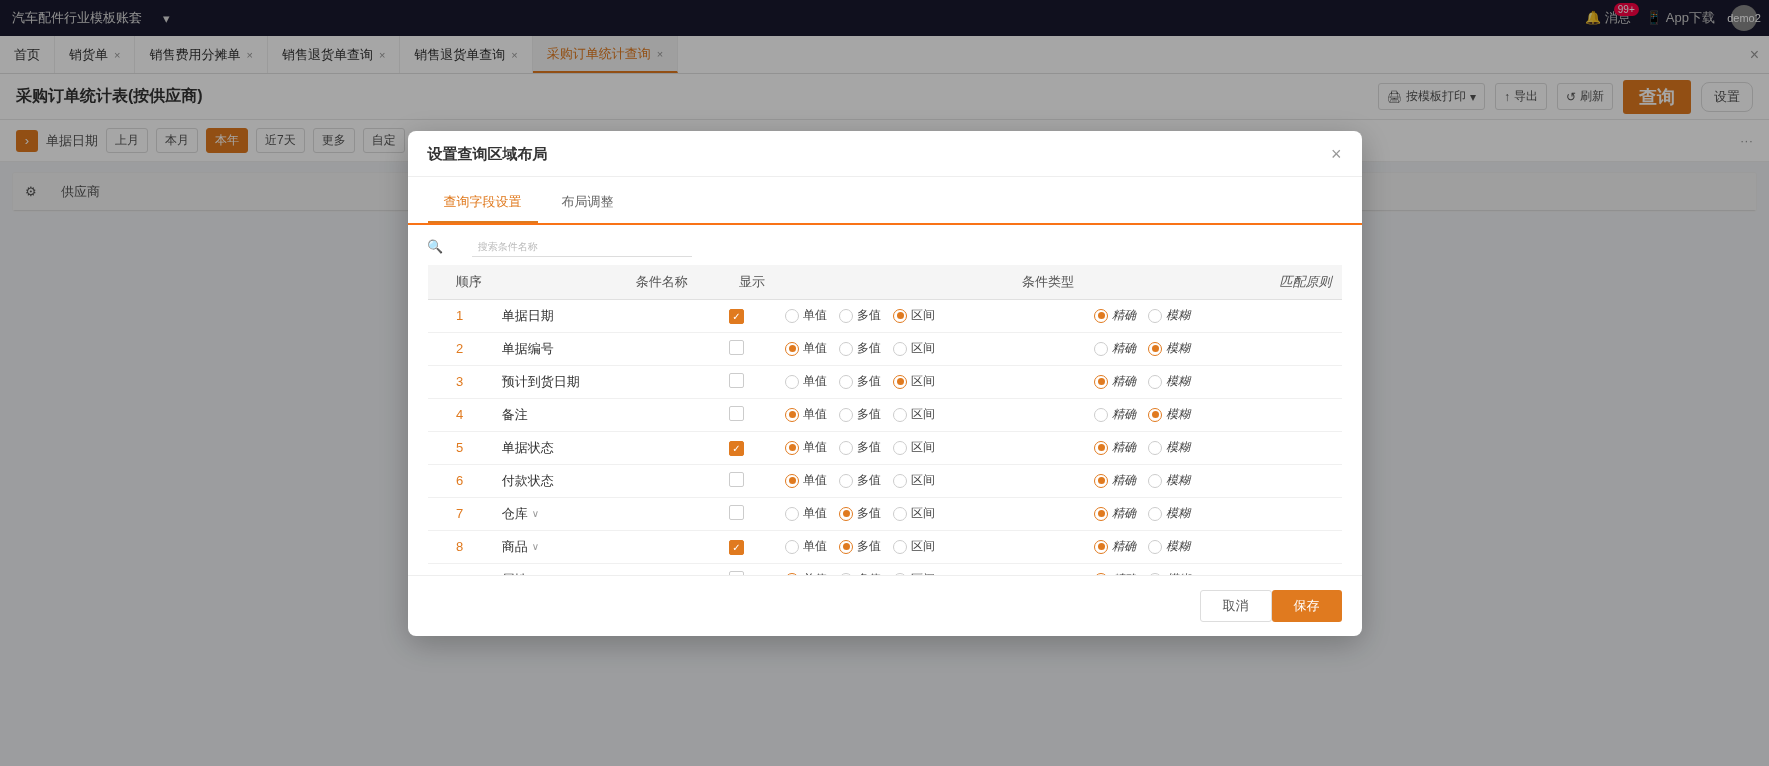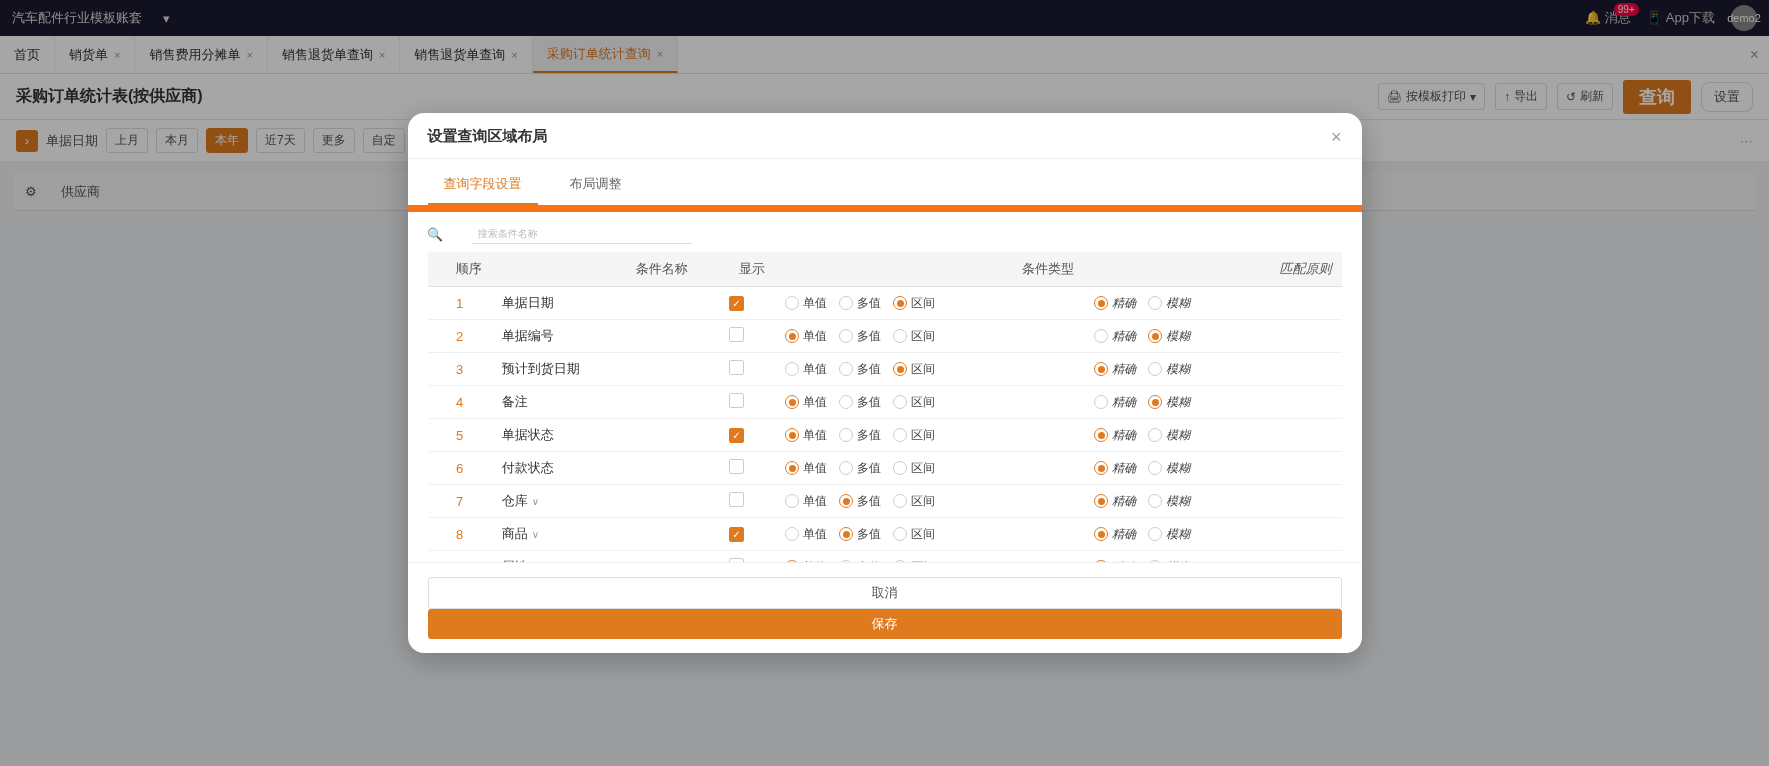--- a/index.html
+++ b/index.html
@@ -112,43 +112,43 @@
       background: rgba(0,0,0,0.35);
       z-index: 100;
       display: flex;
       align-items: center;
       justify-content: center;
     }
 
     
     .modal {
       background: #fff;
-      border-radius: 16px;
+      border-radius: 8px;
       width: 954px;
       max-height: 680px;
       box-shadow: 0 8px 32px rgba(0,0,0,0.25);
       display: flex;
       flex-direction: column;
     }
     .modal-header {
       display: flex;
       align-items: center;
       justify-content: space-between;
       padding: 14px 20px 12px;
       border-bottom: 1px solid #eee;
     }
     .modal-title { font-size: 15px; font-weight: 600; color: #333; }
     .modal-close { font-size: 18px; color: #999; cursor: pointer; line-height: 1; }
 
     
     .modal-tabs {
       display: flex;
       padding: 10px 20px 0;
-      border-bottom: 7px solid #f97316;
-      gap: 16px;
+      border-bottom: 2px solid #f97316;
+      gap: 8px;
       align-items: flex-end;
     }
     .modal-tab {
       padding: 6px 16px 10px;
       font-size: 13px;
       cursor: pointer;
       color: #666;
       border-bottom: 2px solid transparent;
     }
     .modal-tab.active {
@@ -254,21 +254,20 @@
       border-radius: 50%;
     }
 
     
     .modal-footer {
       padding: 14px 20px;
       display: flex;
       justify-content: flex-end;
       gap: 0;
       border-top: 1px solid #eee;
-      flex-direction: column;
     }
     .btn-cancel {
       padding: 6px 22px;
       border: 1px solid #ddd;
       border-radius: 3px;
       background: #fff;
       font-size: 13px;
       color: #555;
       cursor: pointer;
     }

